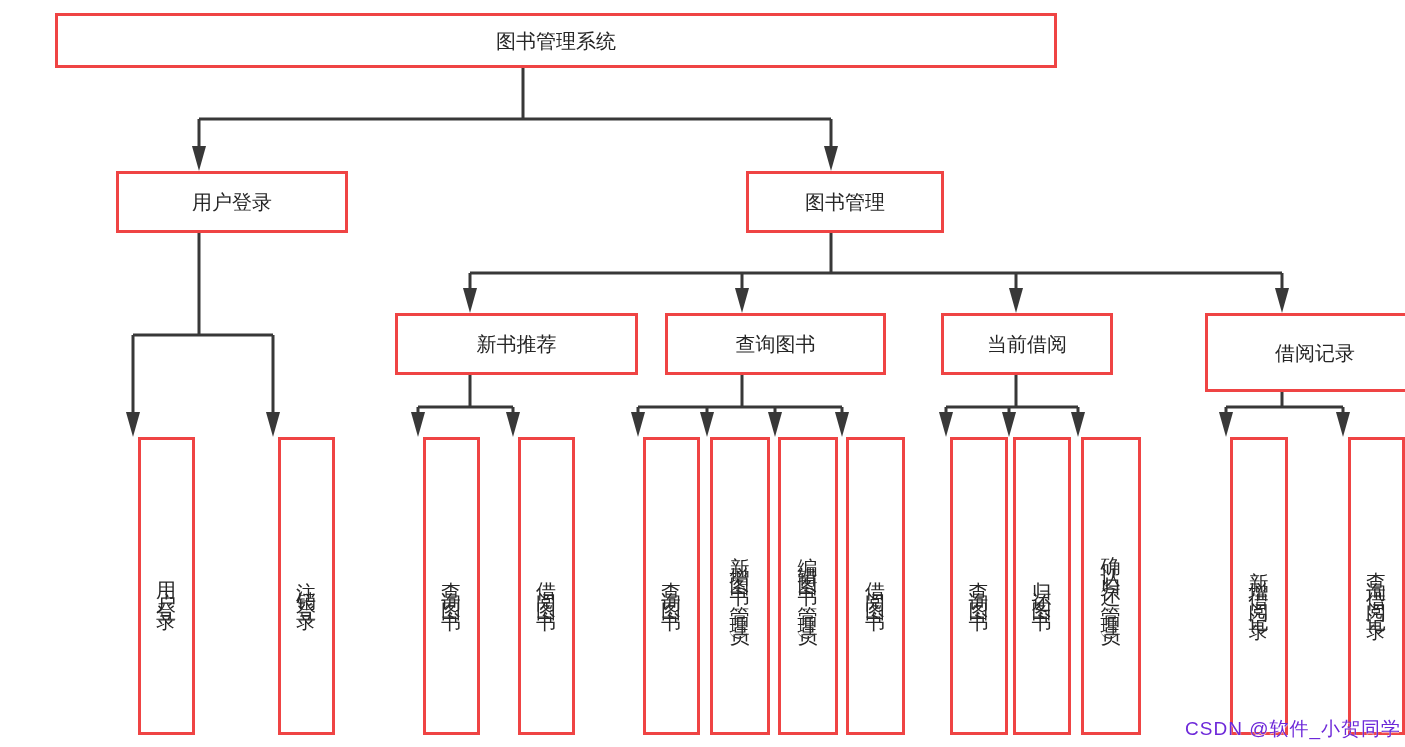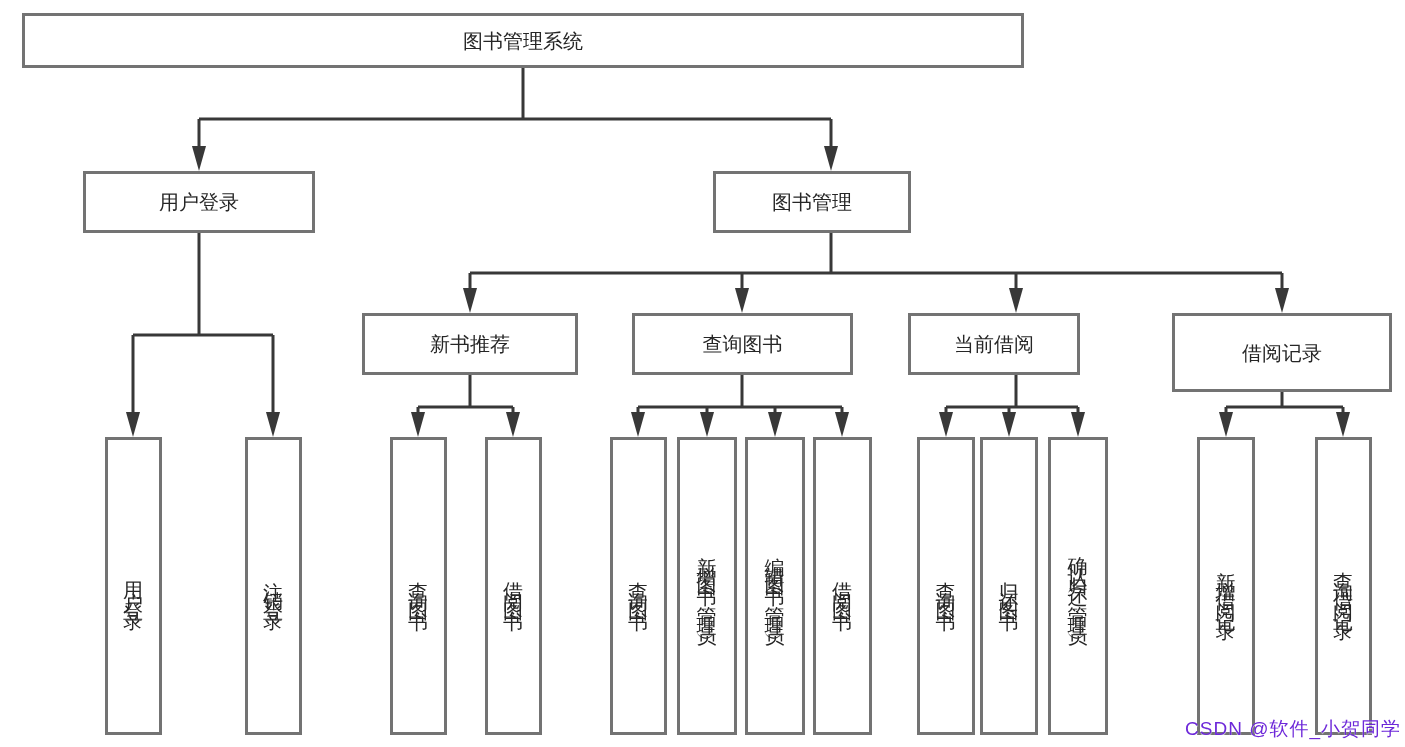--- a/index.html
+++ b/index.html
@@ -8,26 +8,27 @@
     width:1405px;height:747px;
     background:#ffffff;
     font-family:"Liberation Sans","DejaVu Sans",sans-serif;
     overflow:hidden;
   }
   .wires{position:absolute;left:0;top:0;}
   .node{
     position:absolute;
     box-sizing:border-box;
     background:#ffffff;
-    border:3px solid #737373;
+    border:3px solid #ef4444;
     display:flex;align-items:center;justify-content:center;
     color:#262626;
     font-size:20px;
     line-height:1;
     white-space:nowrap;
+    margin-left:33px;
   }
   .vtext{
     writing-mode:vertical-rl;
     text-orientation:mixed;
     letter-spacing:10px;
     font-size:20px;
     color:#262626;
   }
   .watermark{
     position:absolute;
@@ -85,21 +86,21 @@
       <polygon points="1219,412 1233,412 1226,437"></polygon>
       <polygon points="1336,412 1350,412 1343,437"></polygon>
     </g>
   </svg>
 
   <div class="node" style="left:22px;top:13px;width:1002px;height:55px">图书管理系统</div>
 
   <div class="node" style="left:83px;top:171px;width:232px;height:62px">用户登录</div>
   <div class="node" style="left:713px;top:171px;width:198px;height:62px">图书管理</div>
 
-  <div class="node" style="left:362px;top:313px;width:216px;height:62px">新书推荐</div>
+  <div class="node" style="left:362px;top:313px;width:243px;height:62px">新书推荐</div>
   <div class="node" style="left:632px;top:313px;width:221px;height:62px">查询图书</div>
   <div class="node" style="left:908px;top:313px;width:172px;height:62px">当前借阅</div>
   <div class="node" style="left:1172px;top:313px;width:220px;height:79px">借阅记录</div>
 
   <div class="node" style="left:105px;top:437px;width:57px;height:298px">
     <span class="vtext">用户登录</span>
   </div>
   <div class="node" style="left:245px;top:437px;width:57px;height:298px">
     <span class="vtext">注销登录</span>
   </div>

